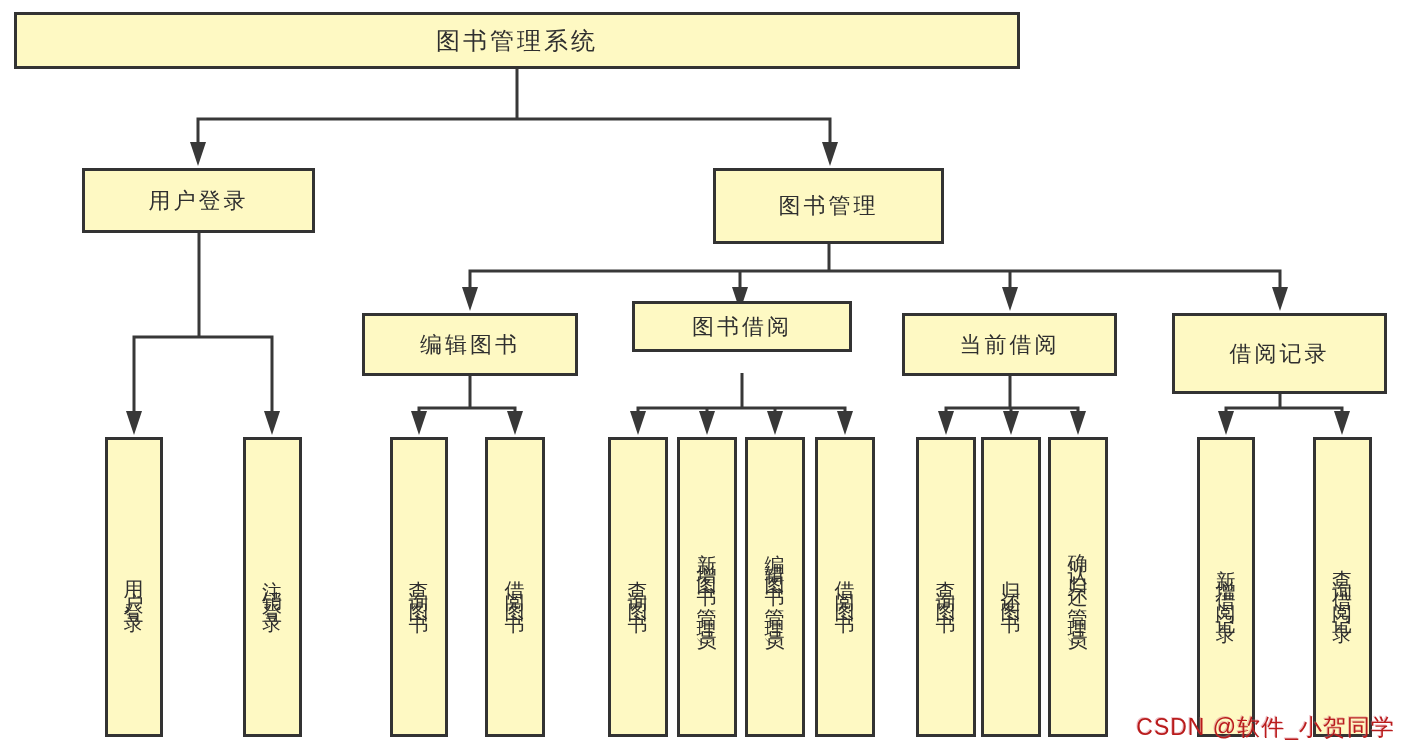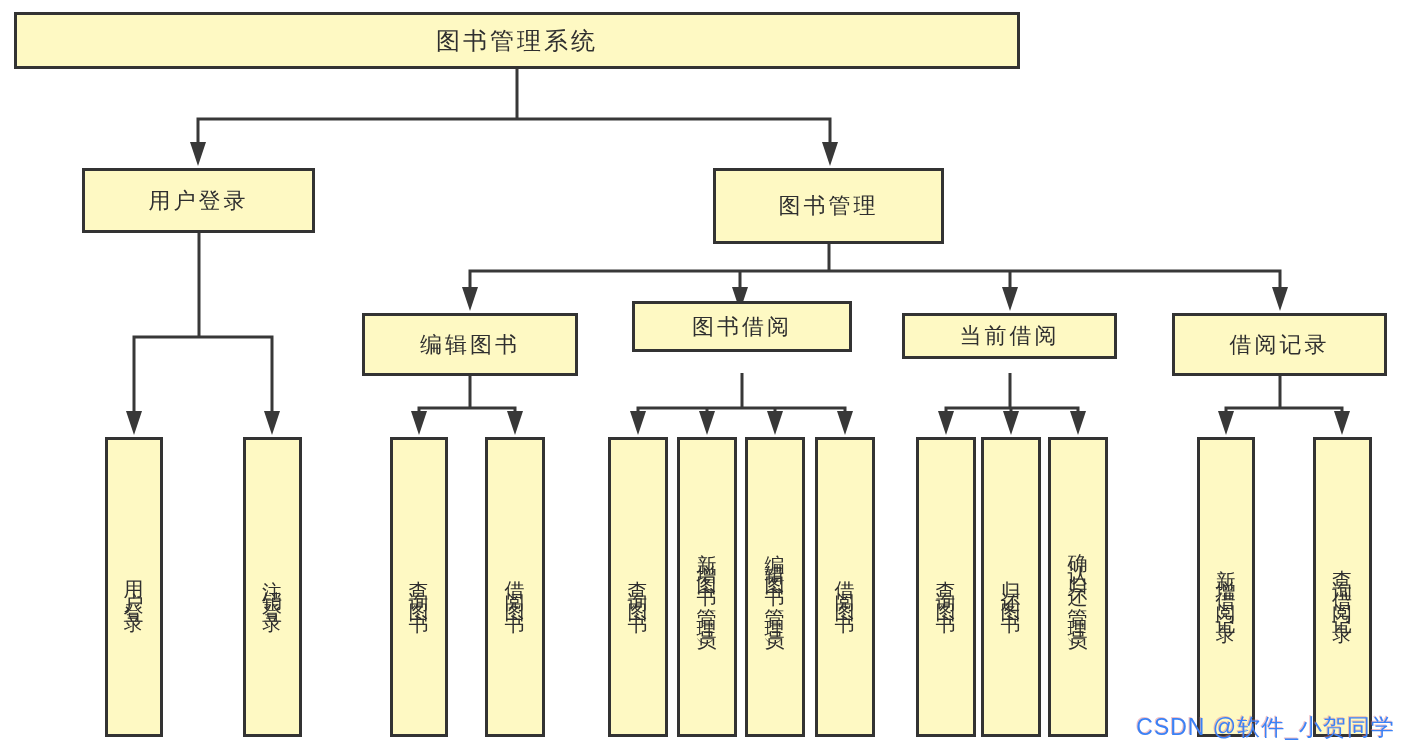--- a/index.html
+++ b/index.html
@@ -36,21 +36,21 @@
     letter-spacing: 11px;
     line-height: 1;
     white-space: nowrap;
   }
   .watermark {
     position: absolute;
     right: 10px;
     bottom: 4px;
     font-size: 23px;
     letter-spacing: 1px;
-    color: #3b82f6;
+    color: #b91c1c;
     text-shadow: -1px -1px 0 rgba(219, 112, 130, 0.45);
     white-space: nowrap;
   }
 </style>
 </head>
 <body>
 
 <div class="canvas">
 
   <svg class="connectors" viewBox="0 0 1405 747" xmlns="http://www.w3.org/2000/svg">
@@ -93,22 +93,22 @@
     </g>
   </svg>
 
   <div class="box hbox root-box" style="left:14px; top:12px; width:1006px; height:57px;">图书管理系统</div>
 
   <div class="box hbox" style="left:82px; top:168px; width:233px; height:65px;">用户登录</div>
   <div class="box hbox" style="left:713px; top:168px; width:231px; height:76px;">图书管理</div>
 
   <div class="box hbox" style="left:362px; top:313px; width:216px; height:63px;">编辑图书</div>
   <div class="box hbox" style="left:632px; top:301px; width:220px; height:51px;">图书借阅</div>
-  <div class="box hbox" style="left:902px; top:313px; width:215px; height:46px;">当前借阅</div>
-  <div class="box hbox" style="left:1172px; top:313px; width:215px; height:63px;">借阅记录</div>
+  <div class="box hbox" style="left:902px; top:313px; width:215px; height:63px;">当前借阅</div>
+  <div class="box hbox" style="left:1172px; top:313px; width:215px; height:81px;">借阅记录</div>
 
   <div class="box" style="left:105px; top:437px; width:58px; height:300px;">
     <span class="vtext">用户登录</span>
   </div>
   <div class="box" style="left:243px; top:437px; width:59px; height:300px;">
     <span class="vtext">注销登录</span>
   </div>
 
   <div class="box" style="left:390px; top:437px; width:58px; height:300px;">
     <span class="vtext">查询图书</span>

